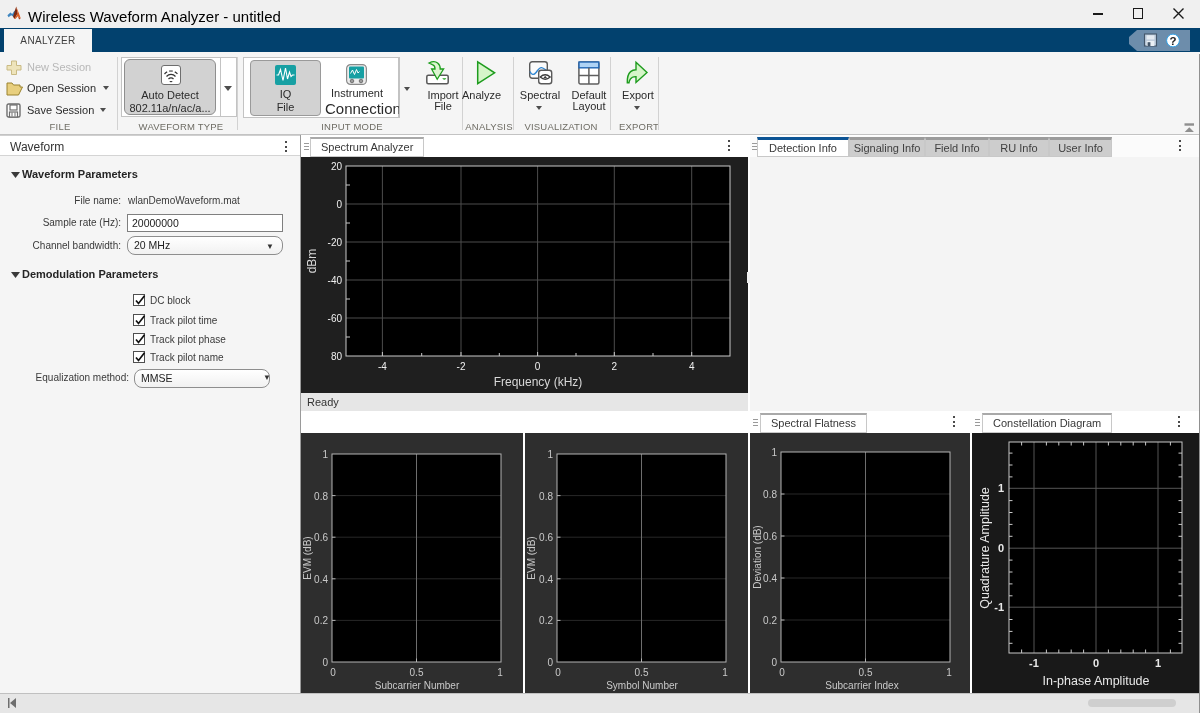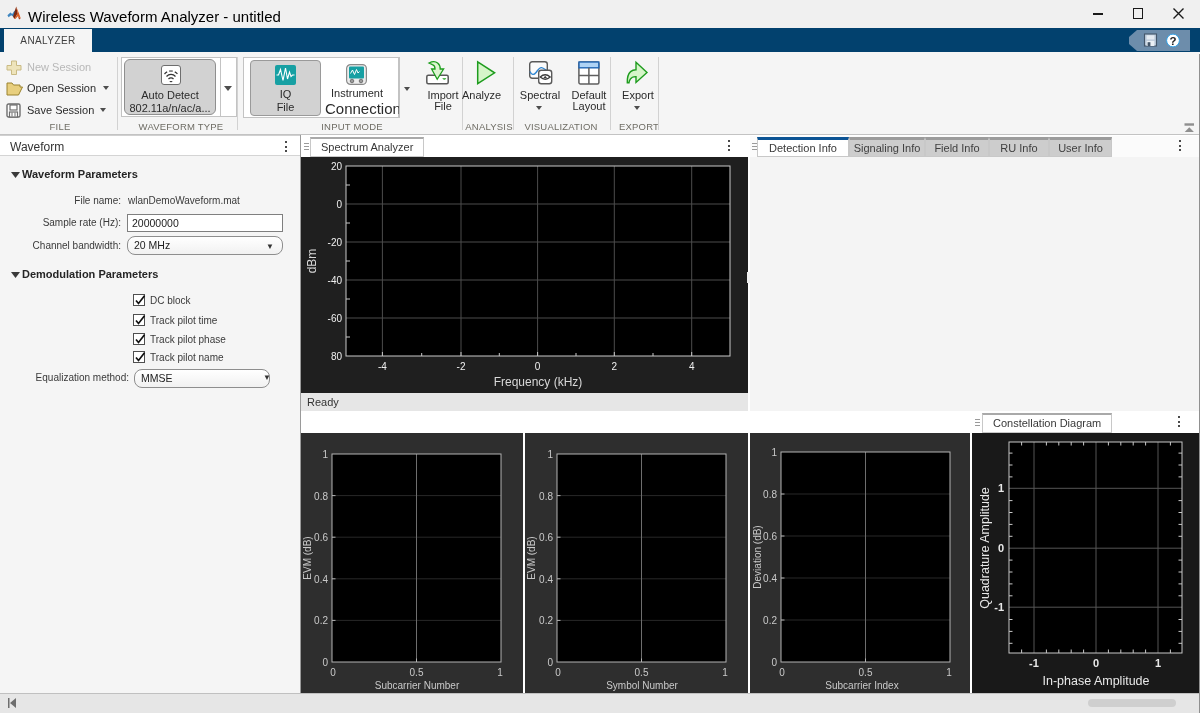--- a/index.html
+++ b/index.html
@@ -392,20 +392,33 @@
       <text x="33" y="243">0</text>
         <text x="116.5" y="243">0.5</text>
         <text x="200" y="243">1</text>
     </g>
     <text x="117" y="256" fill="#c9c9c9" font-size="10" font-family="Liberation Sans" text-anchor="middle">Symbol Number</text>
     <text x="10" y="125" fill="#c9c9c9" font-size="10" font-family="Liberation Sans" text-anchor="middle" transform="rotate(-90 10 125)">EVM (dB)</text>
   </svg>
 </div>
 
 <div class="abs" id="flatness" style="left:750px;top:412px;width:220px;height:281px">
+  <div class="phead" style="position:relative;width:100%">
+    <div class="grip" style="position:absolute;left:3px;top:7px">
+        <div></div>
+        <div></div>
+        <div></div>
+      </div>
+    <div class="ptab" style="left:10px">Spectral Flatness</div>
+    <div style="position:absolute;right:15px;top:4px">
+        <div class="dot3"></div>
+        <div class="dot3"></div>
+        <div class="dot3"></div>
+      </div>
+  </div>
   <svg style="position:absolute;left:0;top:21px" width="220" height="260" viewBox="0 0 220 260">
     <rect x="0" y="0" width="220" height="260" fill="#2e2e2e"></rect>
     <rect x="31" y="19" width="169" height="210" fill="#000"></rect>
     <g stroke="#282828" stroke-width="1">
       <line x1="31" y1="61" x2="200" y2="61"></line>
         <line x1="31" y1="103" x2="200" y2="103"></line>
       <line x1="31" y1="145" x2="200" y2="145"></line>
         <line x1="31" y1="187" x2="200" y2="187"></line>
     </g>
     <line x1="115.5" y1="19" x2="115.5" y2="229" stroke="#6e6e6e" stroke-width="1"></line>

